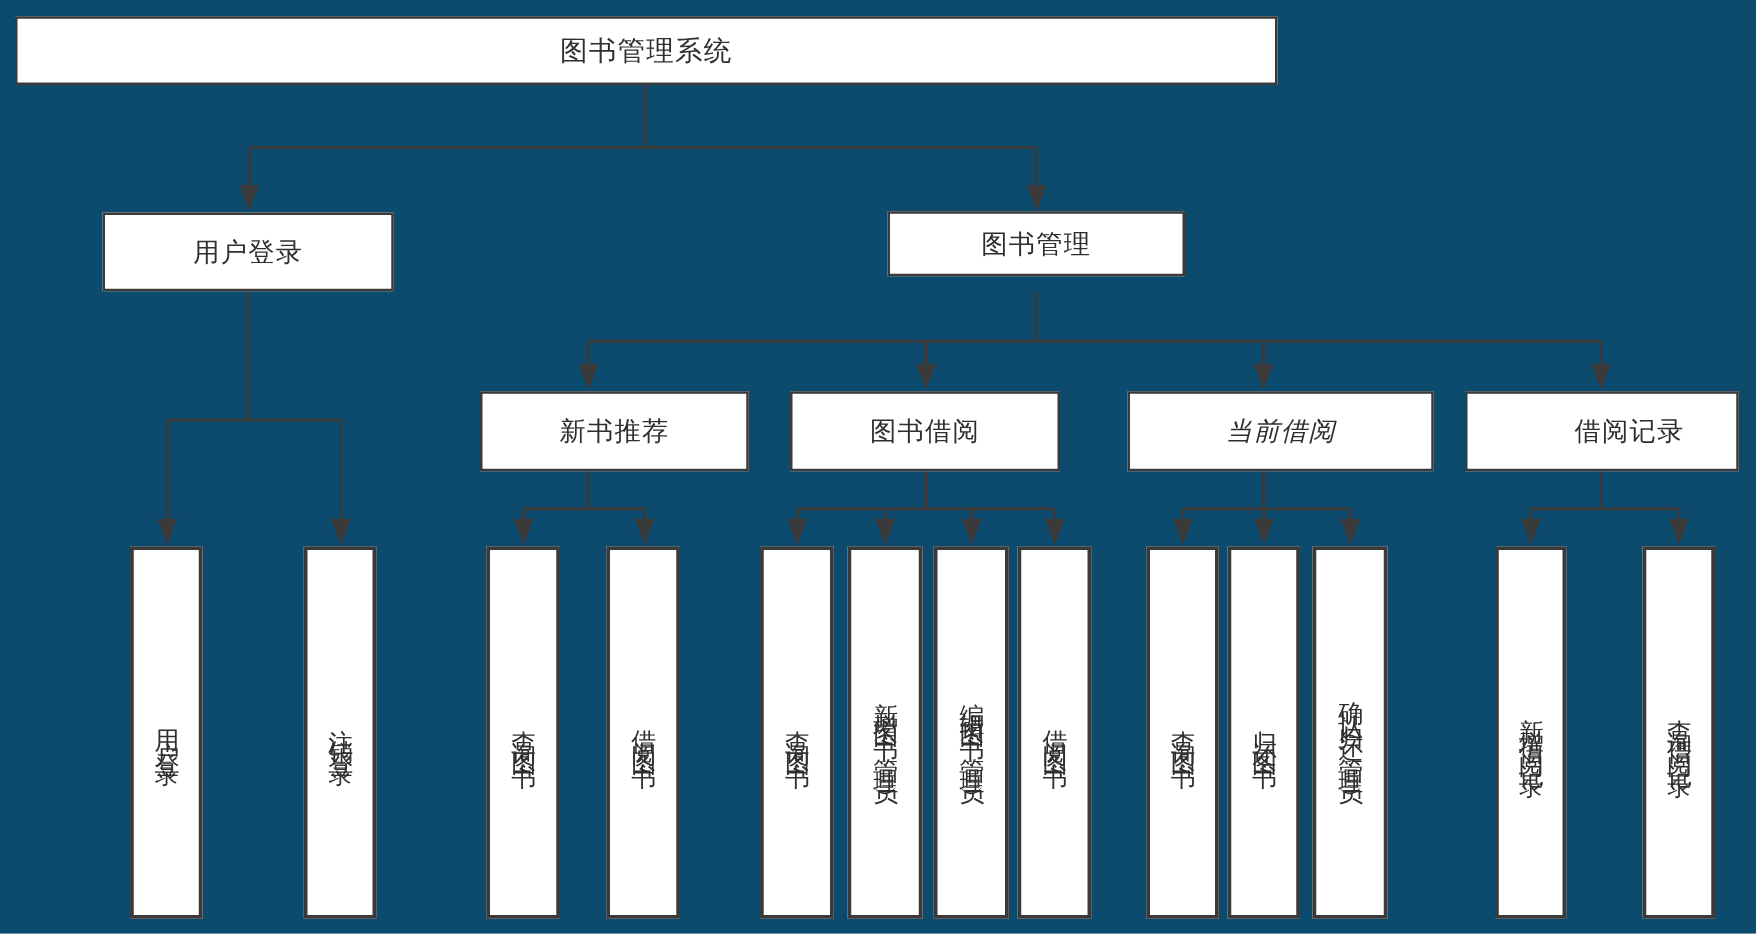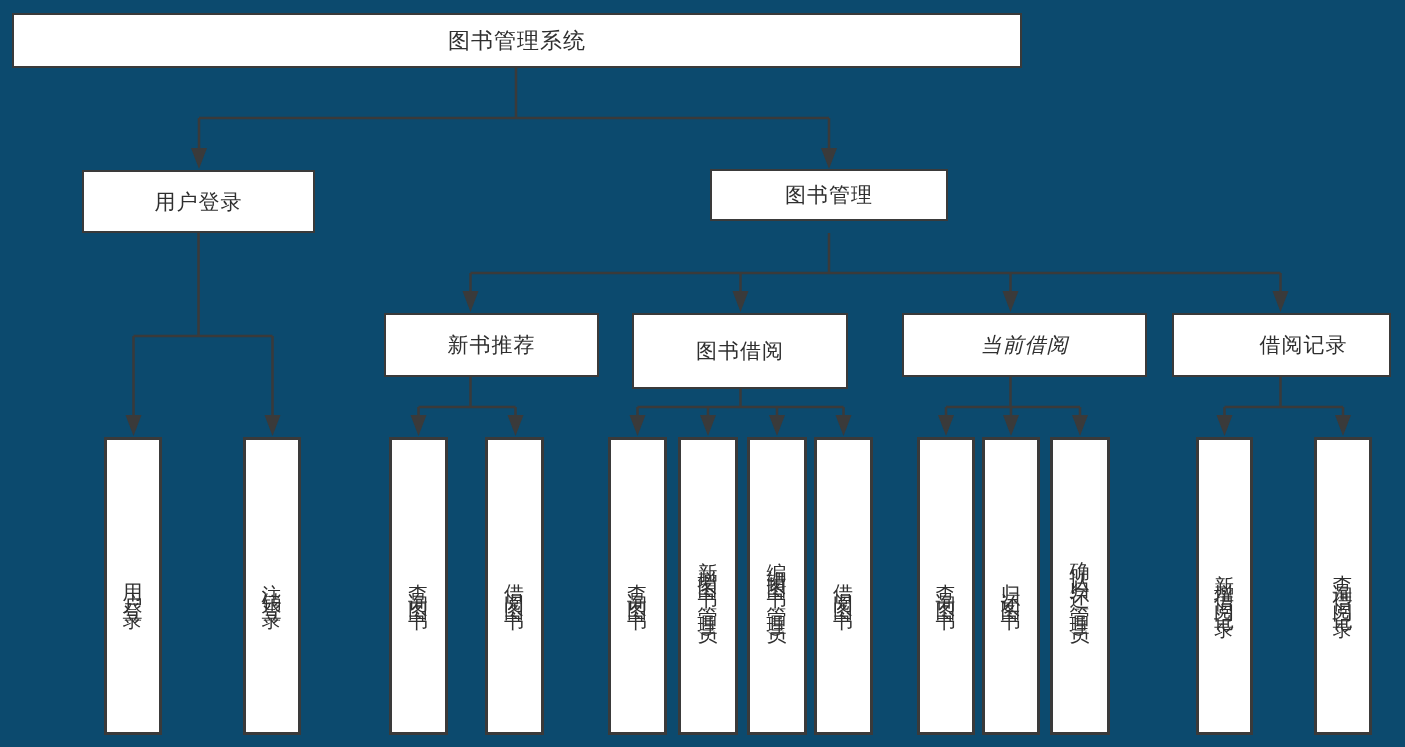--- a/index.html
+++ b/index.html
@@ -115,21 +115,21 @@
       <polygon points="1335,415 1351,415 1343,436"></polygon>
     </g>
   </svg>
 
   <div class="hbox root" style="left:12px; top:13px; width:1010px; height:55px;">图书管理系统</div>
 
   <div class="hbox" style="left:82px; top:170px; width:233px; height:63px;">用户登录</div>
   <div class="hbox" style="left:710px; top:169px; width:238px; height:52px;">图书管理</div>
 
   <div class="hbox" style="left:363px; top:313px; width:215px; height:64px;margin-left:21px;">新书推荐</div>
-  <div class="hbox" style="left:632px; top:313px; width:216px; height:76px;">图书借阅</div>
+  <div class="hbox" style="left:632px; top:313px; width:216px; height:64px;">图书借阅</div>
   <div class="hbox" style="left:902px; top:313px; width:245px; height:64px;font-style:italic;">当前借阅</div>
   <div class="hbox" style="left:1172px; top:313px; width:219px; height:64px;padding-left:44px;">借阅记录</div>
 
   <div class="vbox" style="left:104px; width:58px;">
     <span>用户登录</span>
   </div>
   <div class="vbox" style="left:243px; width:58px;">
     <span>注销登录</span>
   </div>
   <div class="vbox" style="left:389px; width:59px;">

